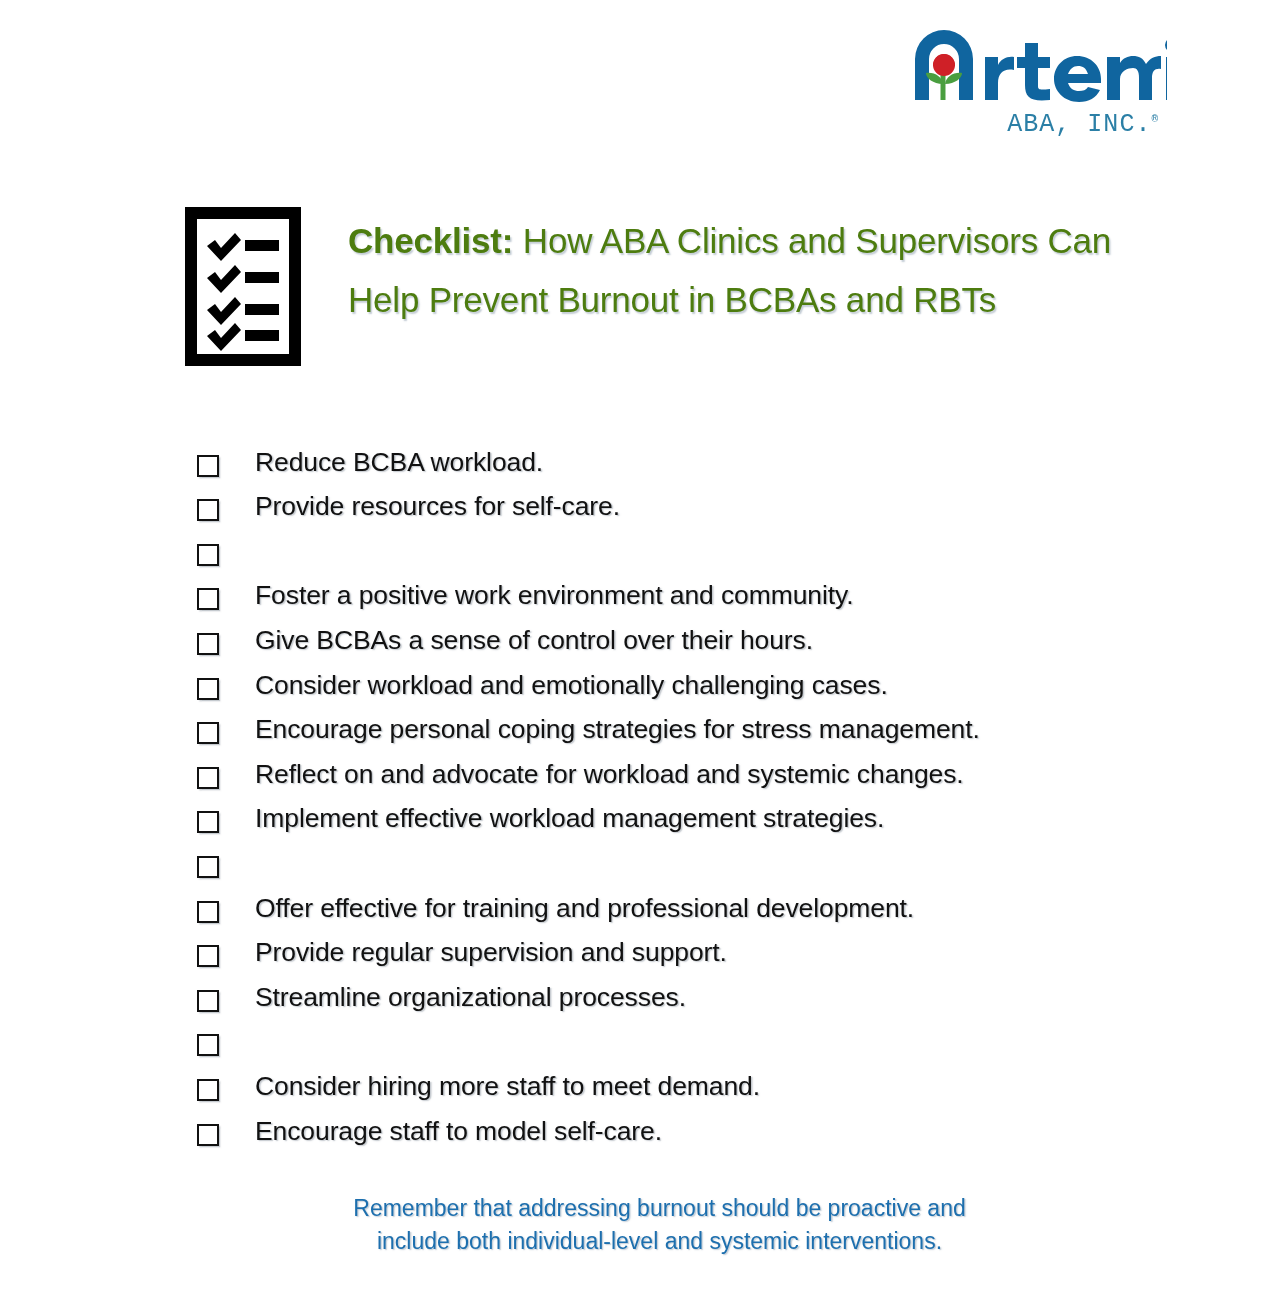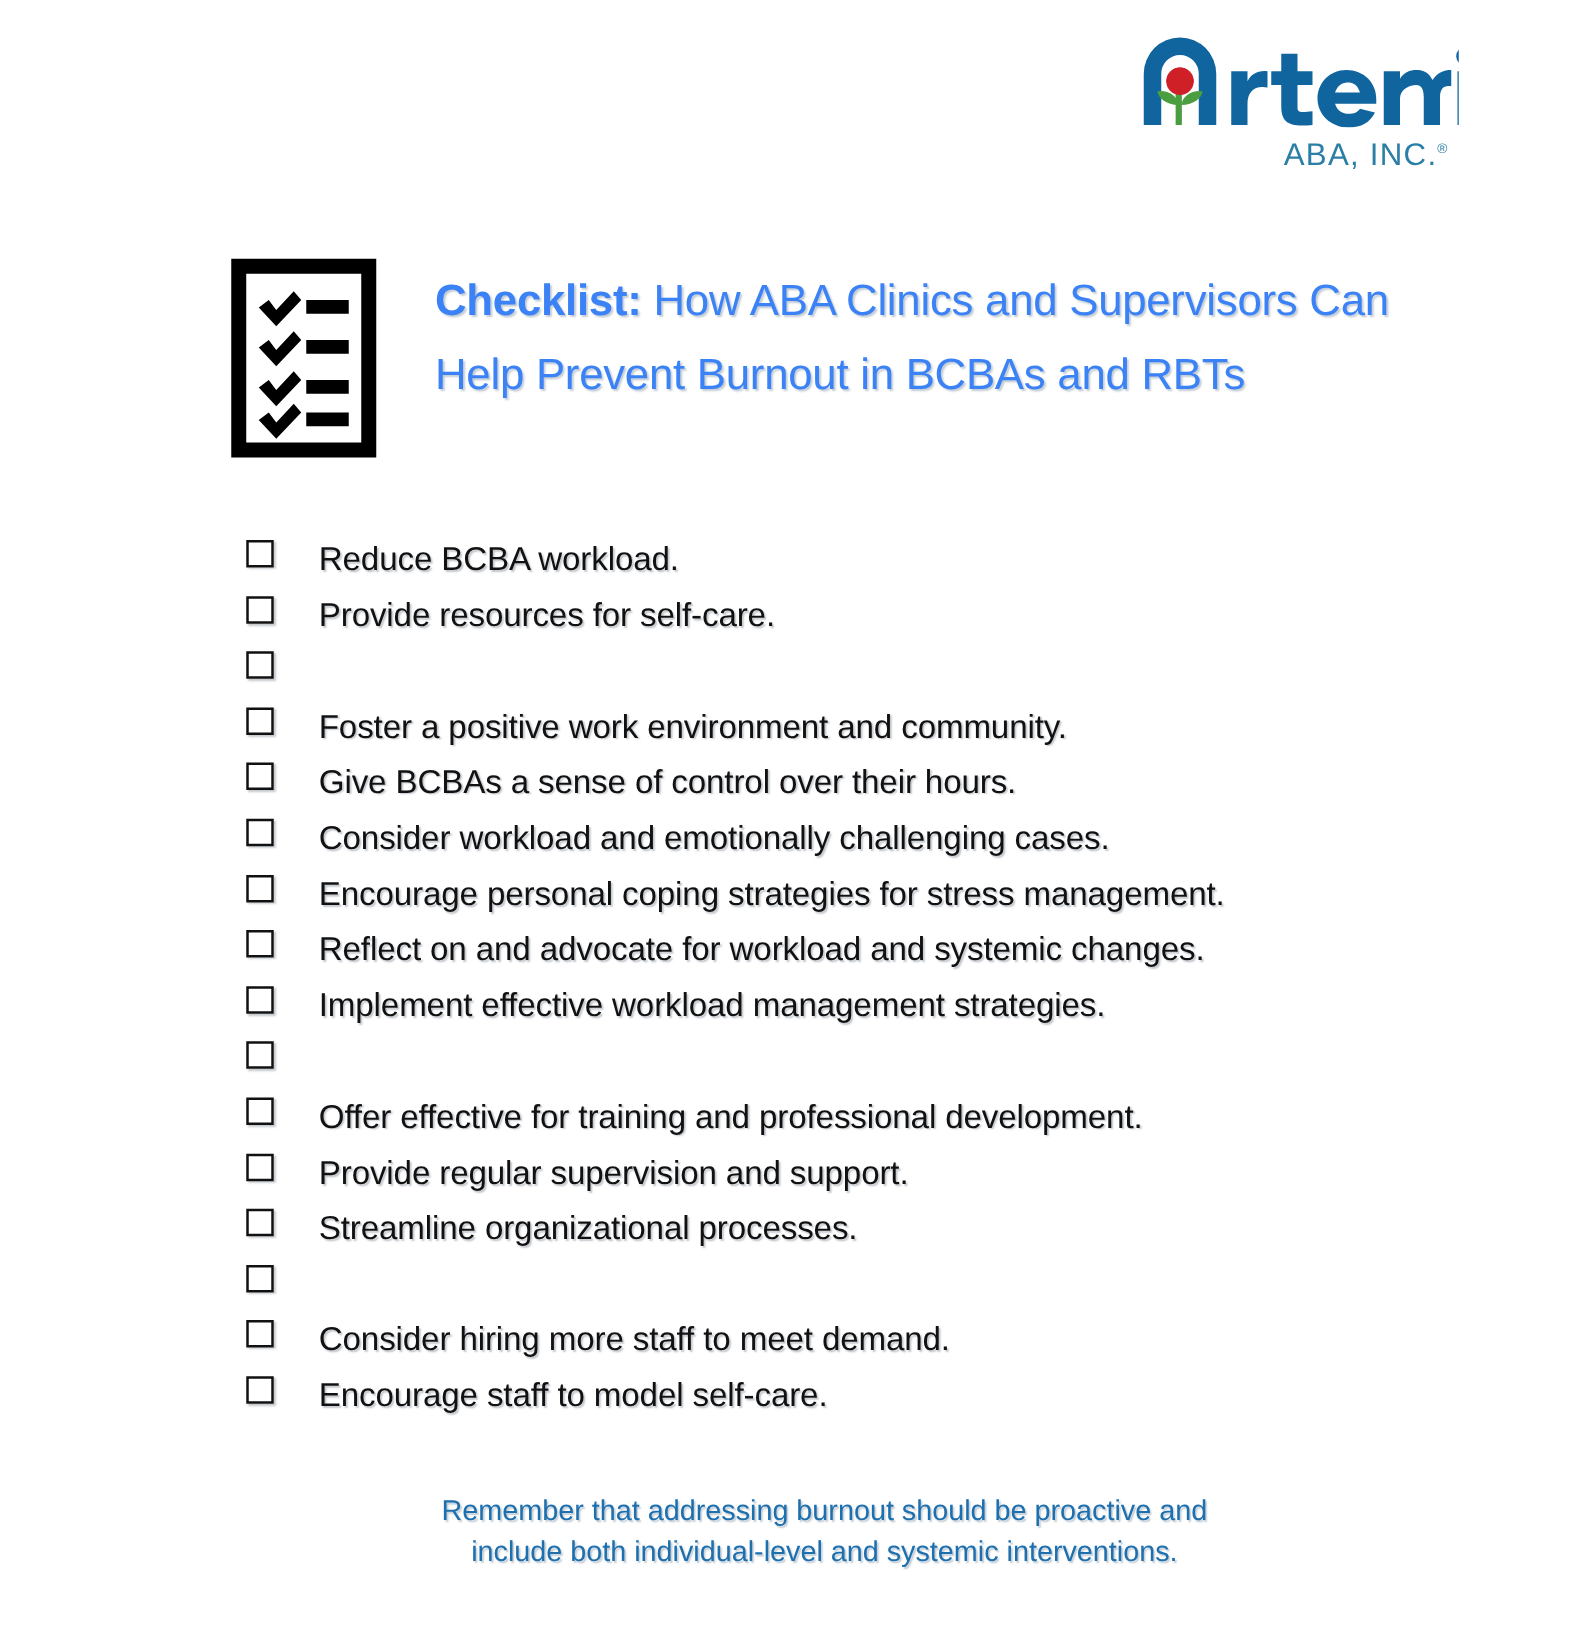--- a/index.html
+++ b/index.html
@@ -32,21 +32,21 @@
     justify-content: flex-end;
   }
   .logo-mark-svg { display: block; }
   .logo-sub {
     position: absolute;
     top: 82px;
     right: 8px;
     font-size: 25px;
     letter-spacing: 1px;
     color: #2b7fa6;
-    font-family: Liberation Sans, sans-serif;
+    font-family: Liberation Mono, monospace;
     font-weight: 400;
     white-space: nowrap;
   }
   .logo-sub sup {
     font-size: 11px;
     vertical-align: super;
   }
 
   
   .header-row {
@@ -62,39 +62,39 @@
     width: 120px;
     height: 163px;
     margin-right: 45px;
   }
   .checklist-icon svg { display: block; }
 
   .title {
     flex: 1 1 auto;
     font-size: 35px;
     line-height: 59px;
-    color: #3b82f6;
+    color: #4d7c0f;
     font-family: "Liberation Sans", sans-serif;
     font-weight: 400;
     letter-spacing: -0.2px;
     text-shadow: 1.5px 1.5px 1.6px rgba(120,140,160,0.45);
     margin-top: 6px;
   }
   .title .bold { font-weight: 700; }
 
   
   .checklist {
     position: absolute;
     top: 432px;
     left: 197px;
     right: 60px;
   }
   .check-row {
     display: flex;
-    align-items: flex-start;
+    align-items: flex-end;
     height: 44.6px;
   }
   .checkbox {
     flex: 0 0 auto;
     width: 18px;
     height: 18px;
     border: 2px solid #111111;
     background: #ffffff;
     margin-right: 36px;
     box-shadow: 1.5px 1.5px 1.5px rgba(140,150,160,0.5);

